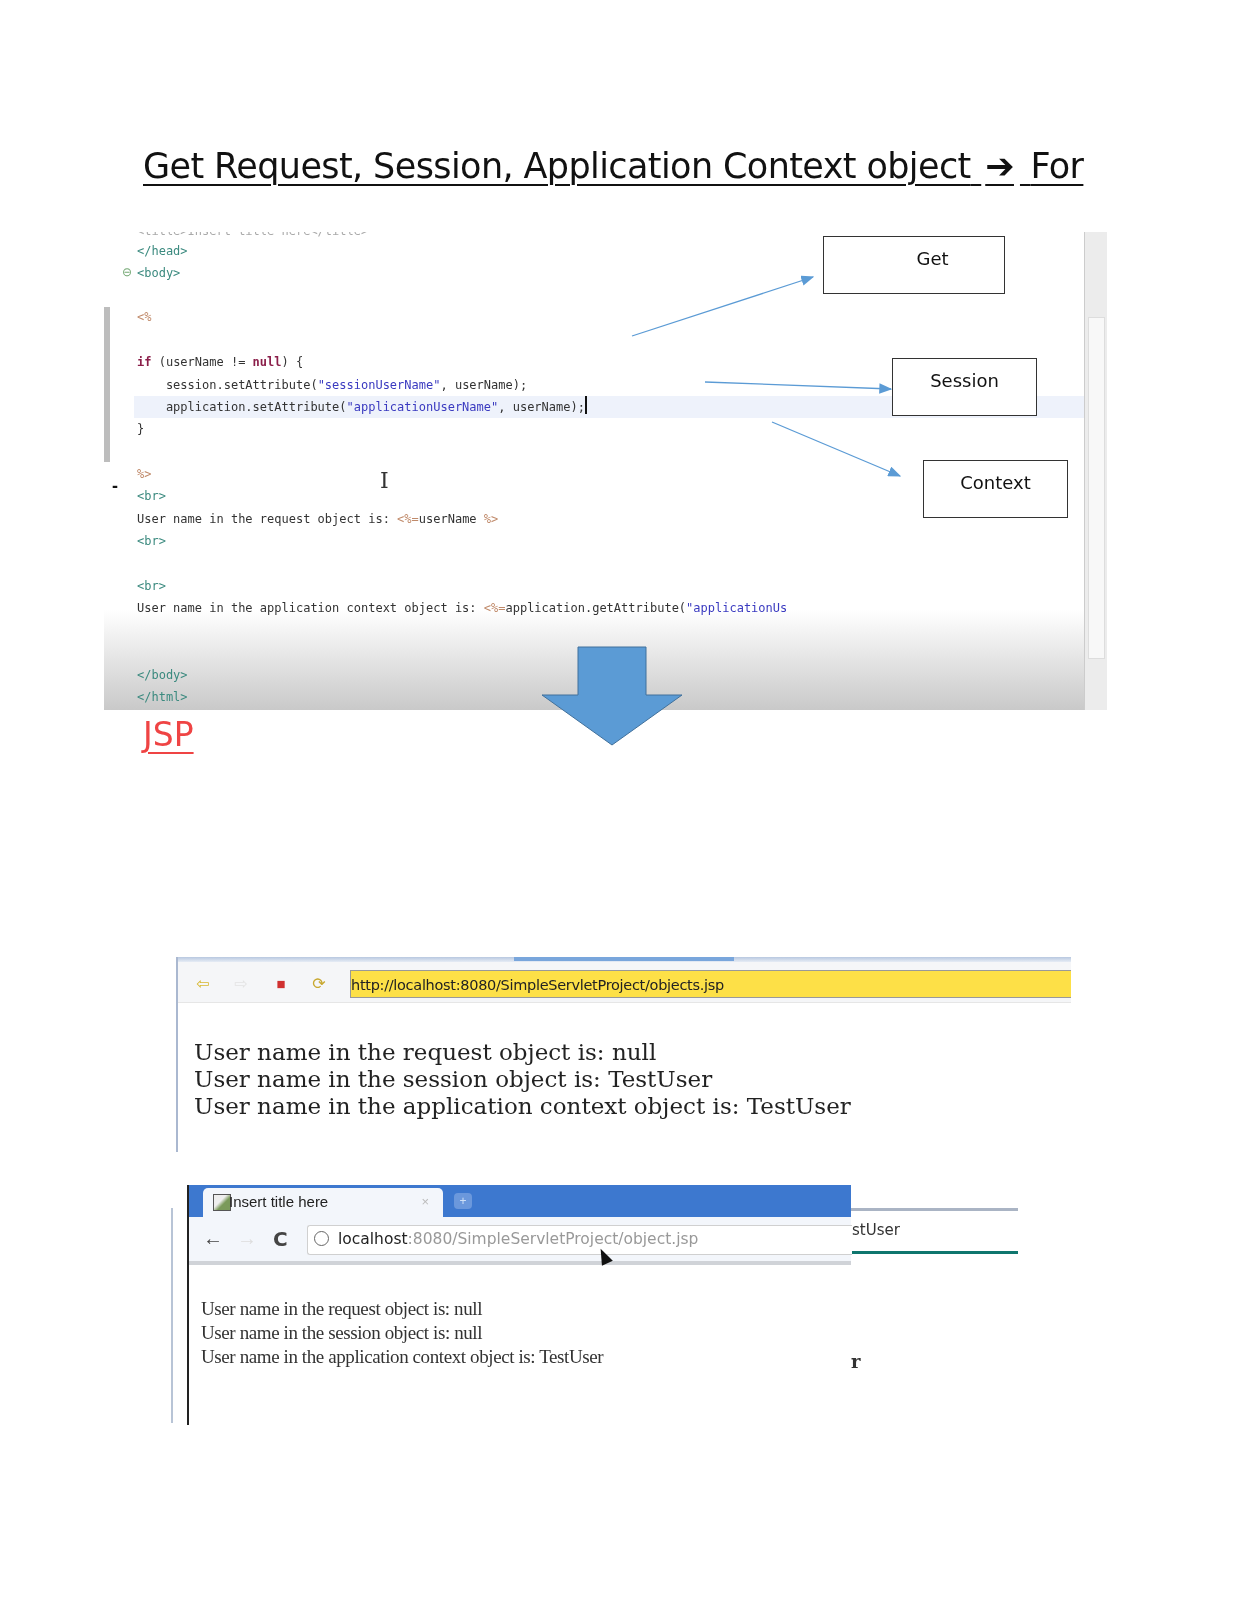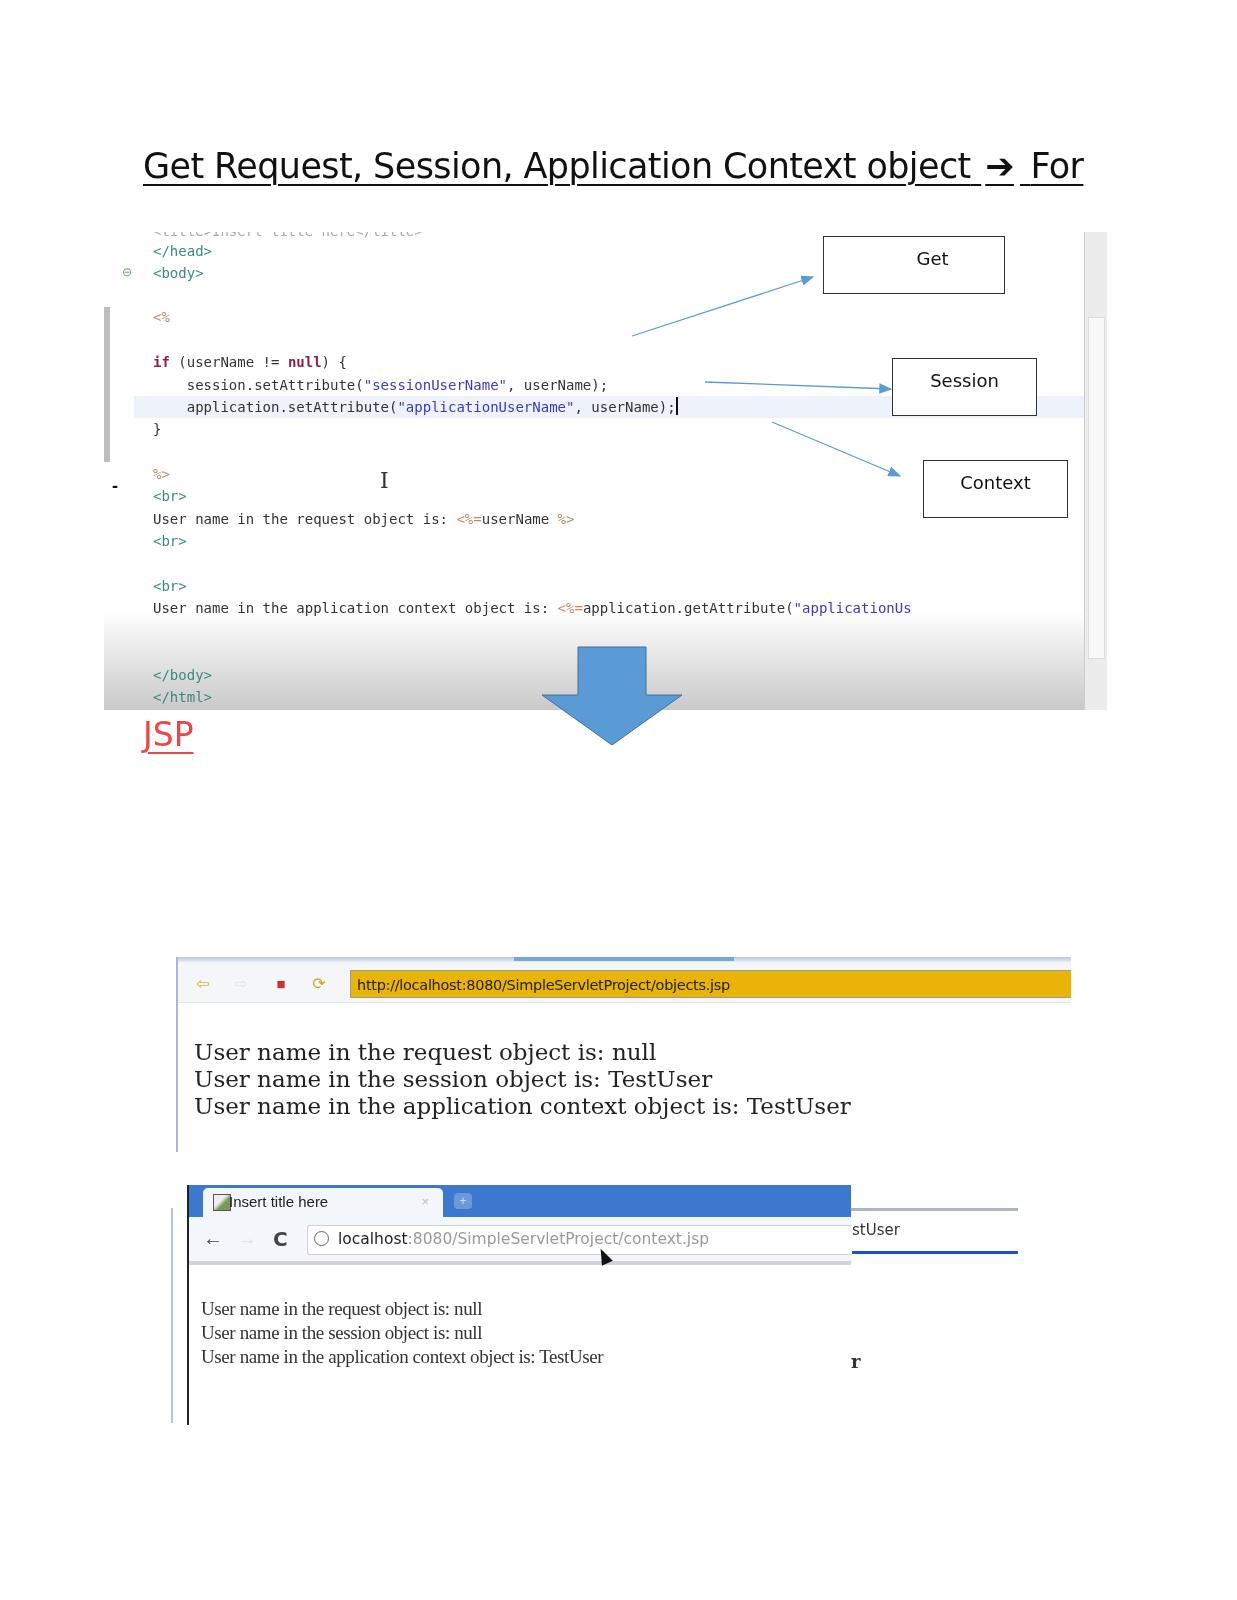--- a/index.html
+++ b/index.html
@@ -9,44 +9,44 @@
   .heading .arrow { font-weight:bold; margin:0 6px 0 4px; }
   .jsp-heading { left:143px; top:715px; font-size:33px; color:#ef4444; text-decoration:underline; text-decoration-thickness:2px; text-underline-offset:6px; font-family:"DejaVu Sans", sans-serif; }
 
   
   .editor { left:104px; top:232px; width:1003px; height:478px; background:#fff; overflow:hidden; }
   .editor .fade { position:absolute; left:0; right:0; bottom:0; height:100px; background:linear-gradient(#fff, #c9c9c9); }
   .editor .gutter-bar { position:absolute; left:0; top:75px; width:6px; height:155px; background:#bdbdbd; }
   .editor .scrollbar { position:absolute; right:0; top:0; width:22px; height:478px; background:#ececec; border-left:1px solid #ccc; }
   .editor .scrollbar .thumb { position:absolute; left:3px; top:85px; width:15px; height:340px; background:#f8f8f8; border:1px solid #ddd; }
   .editor .hl { position:absolute; left:30px; right:22px; top:164px; height:22px; background:#eef2fb; }
-  .code { position:absolute; left:49px; font-family:"DejaVu Sans Mono", monospace; font-size:14px; color:#333; white-space:pre; line-height:22px; }
+  .code { position:absolute; left:33px; font-family:"DejaVu Sans Mono", monospace; font-size:12px; color:#333; white-space:pre; line-height:22px; }
   .tag { color:#3b8a7f; }
   .kw { color:#8b1f4a; font-weight:bold; }
   .str { color:#3a3ac0; }
   .jsp { color:#c08a6a; }
   .collapse { position:absolute; left:18px; font-size:12px; color:#7a7; }
   .minus { position:absolute; left:8px; top:244px; font-weight:bold; font-size:18px; color:#111; }
   .ibeam { position:absolute; left:276px; top:236px; font-size:22px; color:#333; font-family:"DejaVu Serif", serif; }
   .caret { display:inline-block; width:2px; height:18px; background:#111; vertical-align:-3px; }
 
   .label-box { background:#fff; border:1.5px solid #333; font-family:"DejaVu Sans", sans-serif; font-size:18px; color:#111; text-align:center; }
 
   
   .browser1 { left:176px; top:957px; width:893px; height:195px; background:#fff; border-left:2px solid #aab8d0; }
   .browser1 .topline { position:absolute; left:0; top:0; width:893px; height:5px; background:linear-gradient(#b8c8e0,#e6ecf5); }
   .browser1 .topline .tab { position:absolute; left:336px; top:0; width:220px; height:4px; background:#79a6dc; }
   .browser1 .toolbar { position:absolute; left:0; top:5px; width:893px; height:40px; background:#f5f6f8; border-bottom:1px solid #e6e6e6; }
-  .b1-url { position:absolute; left:172px; top:8px; width:721px; height:28px; border:1px solid #999; border-right:none; background:#eab308; font-size:14.5px; color:#222; line-height:28px; padding-left:6px; box-sizing:border-box; font-family:"DejaVu Sans", sans-serif; letter-spacing:-0.3px; }
+  .b1-url { position:absolute; left:172px; top:8px; width:721px; height:28px; border:1px solid #999; border-right:none; background:#fde047; font-size:14.5px; color:#222; line-height:28px; box-sizing:border-box; font-family:"DejaVu Sans", sans-serif; letter-spacing:-0.3px; }
   .b1-icon { position:absolute; top:14px; width:18px; height:16px; font-size:16px; line-height:16px; text-align:center; }
   .b1-content { position:absolute; left:16px; top:82px; font-family:"DejaVu Serif", serif; font-size:23px; line-height:27px; color:#222; }
 
   
   .browser2-back { left:171px; top:1208px; width:845px; height:215px; border-left:2px solid #b8c4d6; }
-  .browser2-back .urlbar { position:absolute; left:675px; top:0; width:170px; height:40px; border-top:3px solid #aab4c4; border-bottom:3px solid #1d4ed8; background:#fff; }
+  .browser2-back .urlbar { position:absolute; left:675px; top:0; width:170px; height:40px; border-top:3px solid #aab4c4; border-bottom:3px solid #0f766e; background:#fff; }
   .browser2-back .urlbar span { position:absolute; left:4px; top:10px; font-size:15px; color:#333; font-family:"DejaVu Sans", sans-serif; }
   .browser2-back .trunc-t { position:absolute; left:678px; top:143px; font-family:"DejaVu Serif", serif; font-size:18px; font-weight:bold; color:#333; }
   .browser2 { left:187px; top:1185px; width:662px; height:240px; background:#fff; border-left:2px solid #222; }
   .browser2 .tabstrip { position:absolute; left:0; top:0; width:662px; height:32px; background:#3d78cf; }
   .browser2 .tab { position:absolute; left:14px; top:3px; width:240px; height:29px; background:#f3f6fb; border-radius:5px 5px 0 0; }
   .browser2 .tab .fav { position:absolute; left:10px; top:6px; width:16px; height:15px; border:1px solid #555; background:linear-gradient(135deg,#eee 40%,#7a9a5a 60%); }
   .browser2 .tab .title { position:absolute; left:26px; top:5px; font-size:15px; color:#222; font-family:Liberation Sans, sans-serif; }
   .browser2 .tab .close { position:absolute; right:14px; top:6px; font-size:13px; color:#bbb; }
   .browser2 .newtab { position:absolute; left:265px; top:8px; width:18px; height:16px; border-radius:4px; background:#6b98dc; color:#cfe0f6; font-size:12px; text-align:center; line-height:16px; }
   .browser2 .toolbar { position:absolute; left:0; top:32px; width:662px; height:44px; background:#f3f6fb; border-bottom:4px solid #d0d3d8; }
@@ -148,21 +148,21 @@
       <span class="close">×</span>
     </div>
     <div class="newtab">+</div>
   </div>
   <div class="toolbar">
     <span class="nav" style="left:14px;color:#444;">←</span>
     <span class="nav" style="left:48px;color:#ddd;">→</span>
     <span class="nav" style="left:84px;color:#444;font-family:'DejaVu Sans',sans-serif;">C</span>
     <div class="omni">
       <span class="globe"></span>
-      <span class="host"><span>localhost</span><span class="rest">:8080/SimpleServletProject/context.jsp</span></span>
+      <span class="host"><span>localhost</span><span class="rest">:8080/SimpleServletProject/object.jsp</span></span>
     </div>
   </div>
   <div class="b2-content">
     <div>User name in the request object is: null</div>
     <div>User name in the session object is: null</div>
     <div>User name in the application context object is: TestUser</div>
   </div>
 </div>
 <div class="cursor"></div>
 

